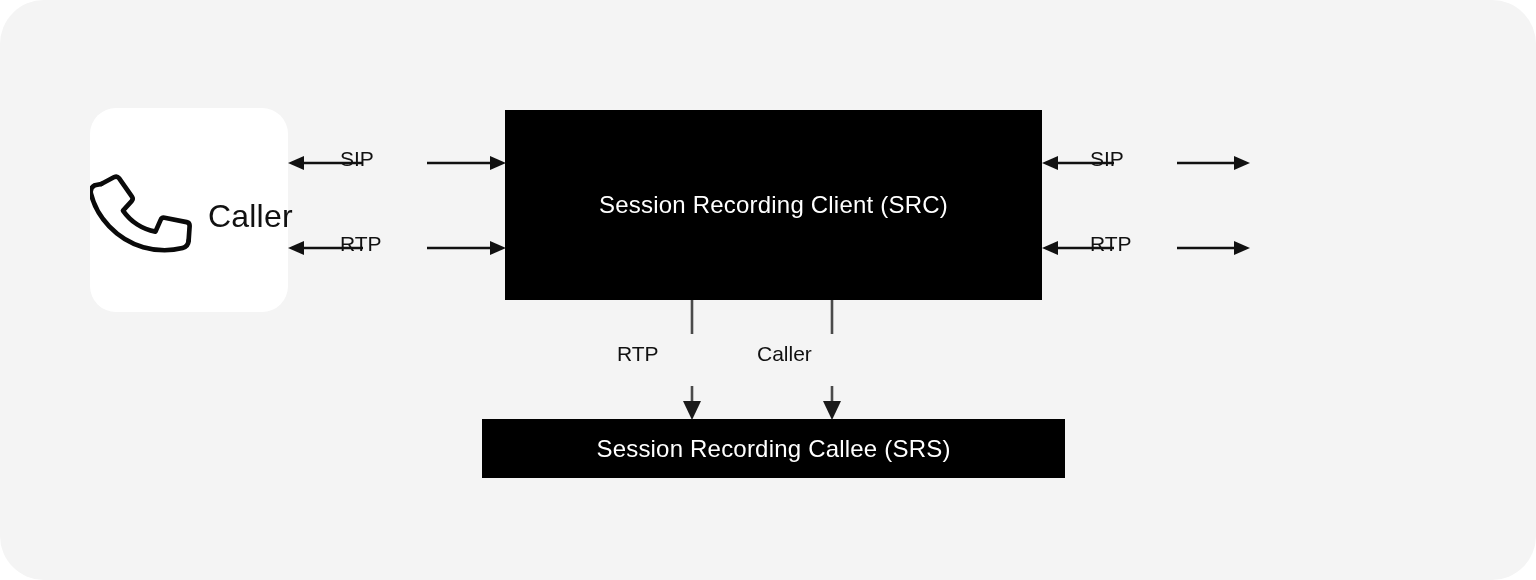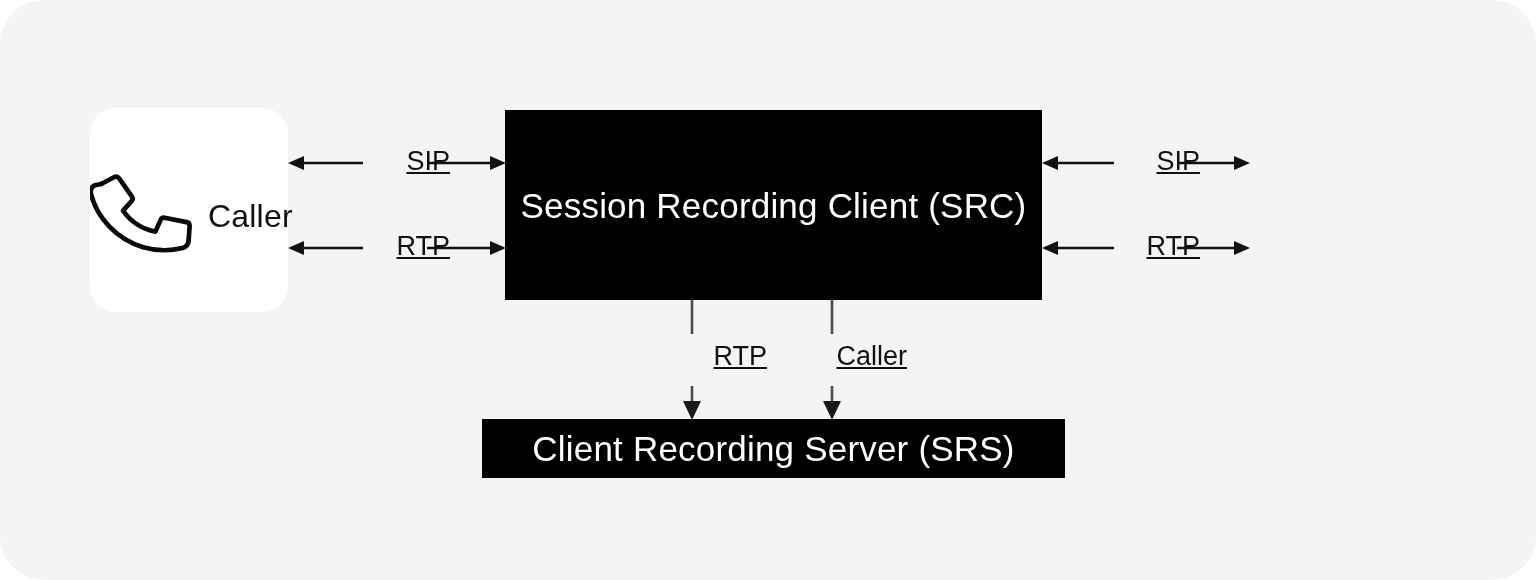--- a/index.html
+++ b/index.html
@@ -61,33 +61,32 @@
     background: #000000;
     display: flex;
     align-items: center;
     justify-content: center;
     box-sizing: border-box;
   }
   #node-src { left: 505px; top: 110px; width: 537px; height: 190px; }
   #node-srs { left: 482px; top: 419px; width: 583px; height: 59px; }
   .node-label {
     color: #ffffff;
-    font-size: 35px;
+    font-size: 24px;
     line-height: 1;
     letter-spacing: 0.2px;
     white-space: nowrap;
   }
   .flow-label {
     position: absolute;
-    font-size: 27px;
+    font-size: 21px;
     color: #111111;
     line-height: 1;
     white-space: nowrap;
-    text-align: right;
-    text-decoration: underline;
+    text-align: left;
   }
   .edge-svg {
     position: absolute;
     overflow: visible;
     pointer-events: none;
   }
   .edge-line {
     stroke: #111111;
     stroke-width: 2.6;
     fill: none;
@@ -120,21 +119,21 @@
       </span>
       <span class="endpoint-label">Caller</span>
     </div>
 
 
     <div class="node-box" id="node-src">
       <span class="node-label">Session Recording Client (SRC)</span>
     </div>
 
     <div class="node-box" id="node-srs">
-      <span class="node-label">Client Recording Server (SRS)</span>
+      <span class="node-label">Session Recording Callee (SRS)</span>
     </div>
 
     <svg class="edge-svg" style="left:280px; top:140px; width:230px; height:130px;">
 
       <line class="edge-line" x1="22" y1="23" x2="83" y2="23"></line>
       <polygon class="edge-head" points="8,23 24,16 24,30"></polygon>
       <line class="edge-line" x1="147" y1="23" x2="212" y2="23"></line>
       <polygon class="edge-head" points="226,23 210,16 210,30"></polygon>
 
       <line class="edge-line" x1="22" y1="108" x2="83" y2="108"></line>

